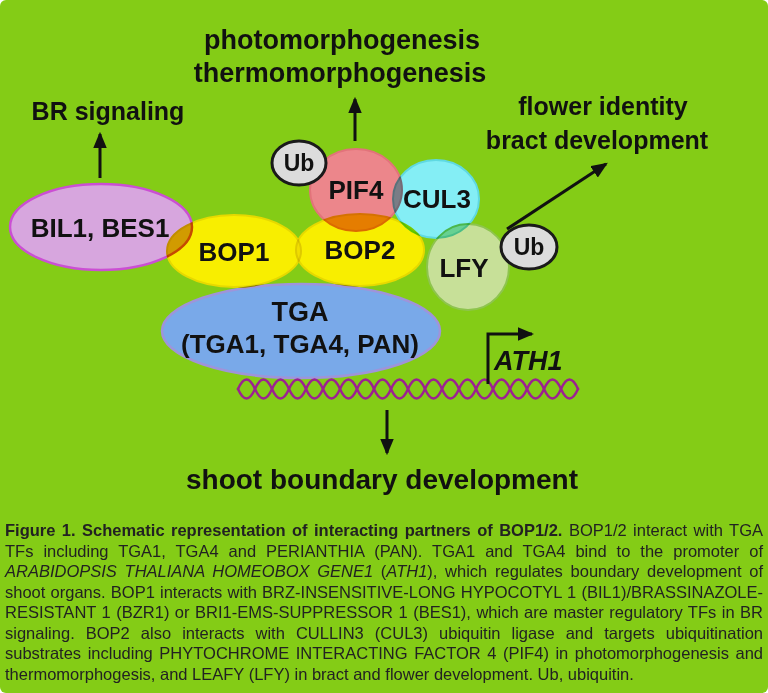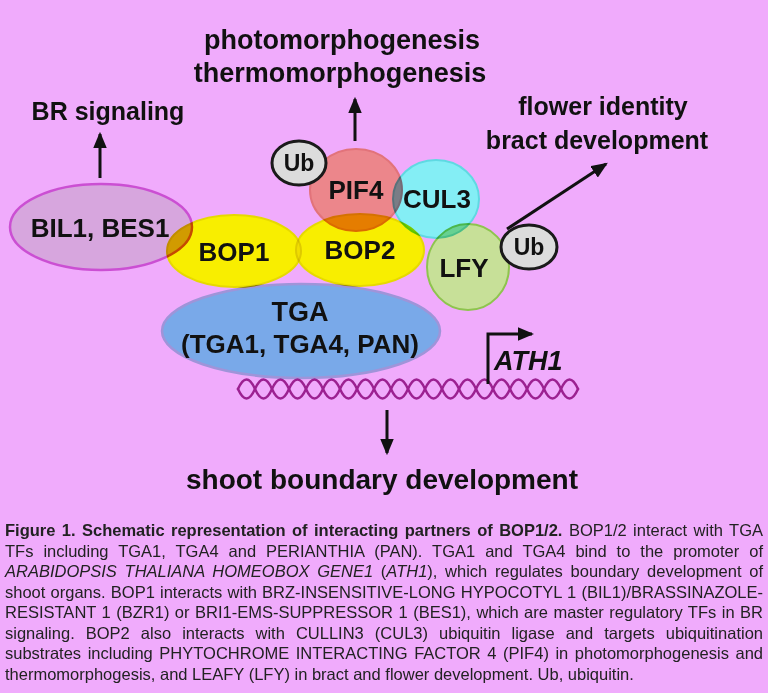--- a/index.html
+++ b/index.html
@@ -2,21 +2,21 @@
 <html><head>
 <meta charset="utf-8">
 <style>
   html, body {
     margin: 0; padding: 0;
     width: 768px; height: 693px;
     background: #ffffff;
     overflow: hidden;
     font-family: "Liberation Sans", sans-serif;
   }
-  .figure-wrap { position: relative; width: 768px; height: 693px; background:#f0abfc; }
+  .figure-wrap { position: relative; width: 768px; height: 693px; background:#84cc16;border-radius:6px; }
   svg.diagram { position: absolute; top: 0; left: 0; isolation: isolate; }
   svg .shape { mix-blend-mode: multiply; }
   svg text {
     font-family: "Liberation Sans", sans-serif;
     font-weight: bold;
     fill: #111;
   }
   svg text.lbl-big   { font-size: 27px; }
   svg text.lbl-mid   { font-size: 25px; }
   svg text.node-lbl  { font-size: 26px; }

